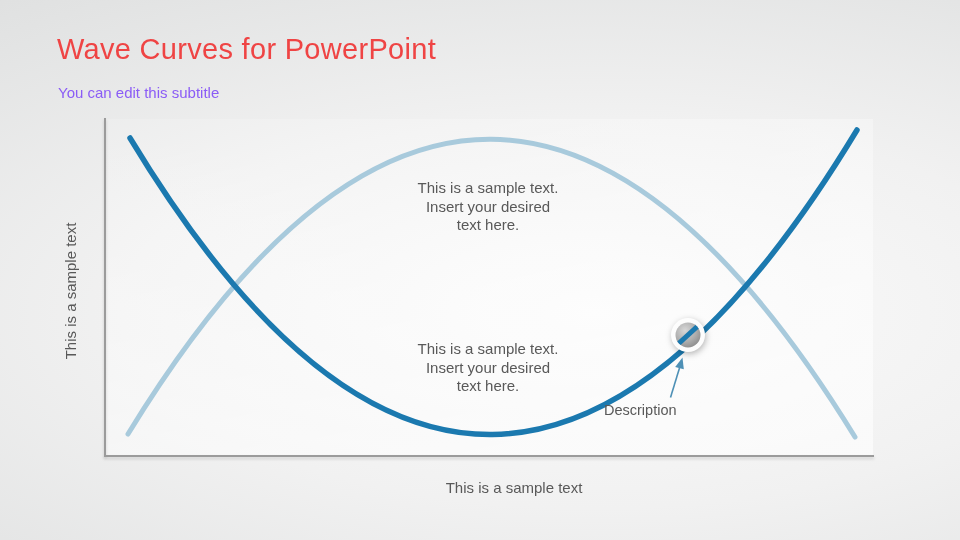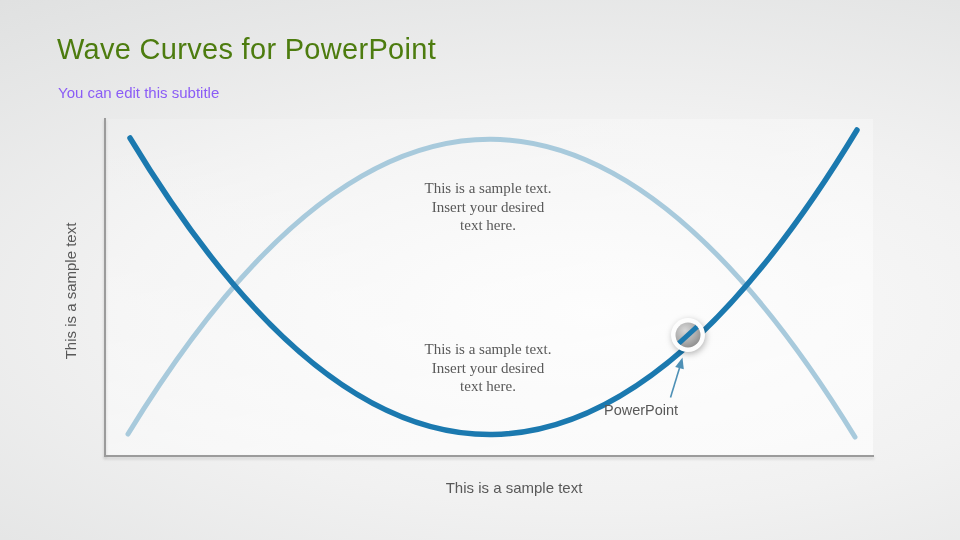--- a/index.html
+++ b/index.html
@@ -3,28 +3,28 @@
 <meta charset="utf-8">
 <style>
   html,body{margin:0;padding:0;}
   body{
     width:960px;height:540px;overflow:hidden;position:relative;
     font-family:"Liberation Sans","DejaVu Sans",sans-serif;
     background:radial-gradient(ellipse 130% 95% at 62% 58%, #fbfbfb 0%, #f1f1f1 38%, #e2e3e3 72%, #d7d8d8 100%);
   }
   .abs{position:absolute;}
   .slide-title{
-    left:57px;top:33px;font-size:29px;color:#4d7c0f;letter-spacing:0.3px;white-space:nowrap;
+    left:57px;top:33px;font-size:29px;color:#ef4444;letter-spacing:0.3px;white-space:nowrap;
   }
   .slide-subtitle{
     left:58px;top:84px;font-size:15px;color:#8b5cf6;white-space:nowrap;
   }
   .chart-svg{left:0;top:0;width:960px;height:540px;}
   .note{
-    width:260px;text-align:center;color:#595959;font-size:15px;line-height:18.5px;font-family:Liberation Serif, serif;
+    width:260px;text-align:center;color:#595959;font-size:15px;line-height:18.5px;
   }
   .note-upper{left:358px;top:179px;}
   .note-lower{left:358px;top:340px;}
   .y-axis-label{
     left:-28px;top:281px;width:200px;height:20px;text-align:center;
     color:#595959;font-size:15px;white-space:nowrap;
     transform:rotate(-90deg);transform-origin:center;
   }
   .x-axis-label{
     left:414px;top:479px;width:200px;text-align:center;
@@ -85,13 +85,13 @@
 </div>
 
 <div class="abs note note-lower">
   <div>This is a sample text.</div>
   <div>Insert your desired</div>
   <div>text here.</div>
 </div>
 
 <div class="abs y-axis-label">This is a sample text</div>
 <div class="abs x-axis-label">This is a sample text</div>
-<div class="abs description-label">PowerPoint</div>
+<div class="abs description-label">Description</div>
 
 </body></html>

